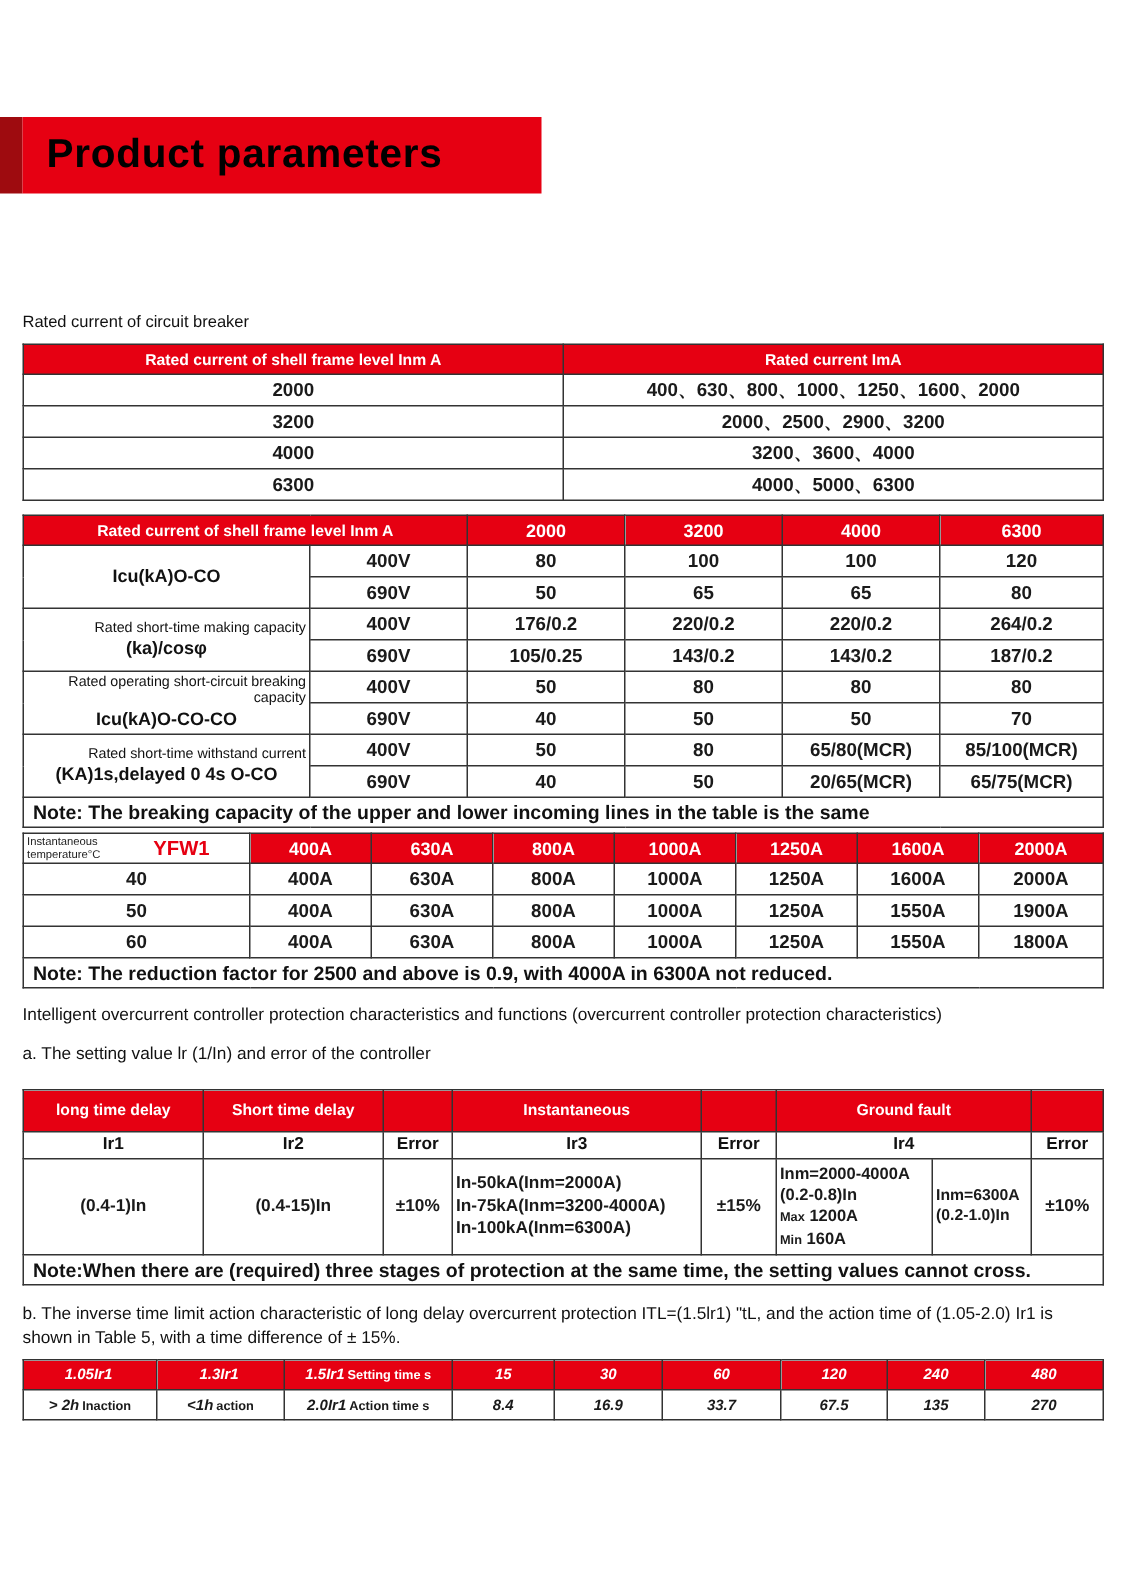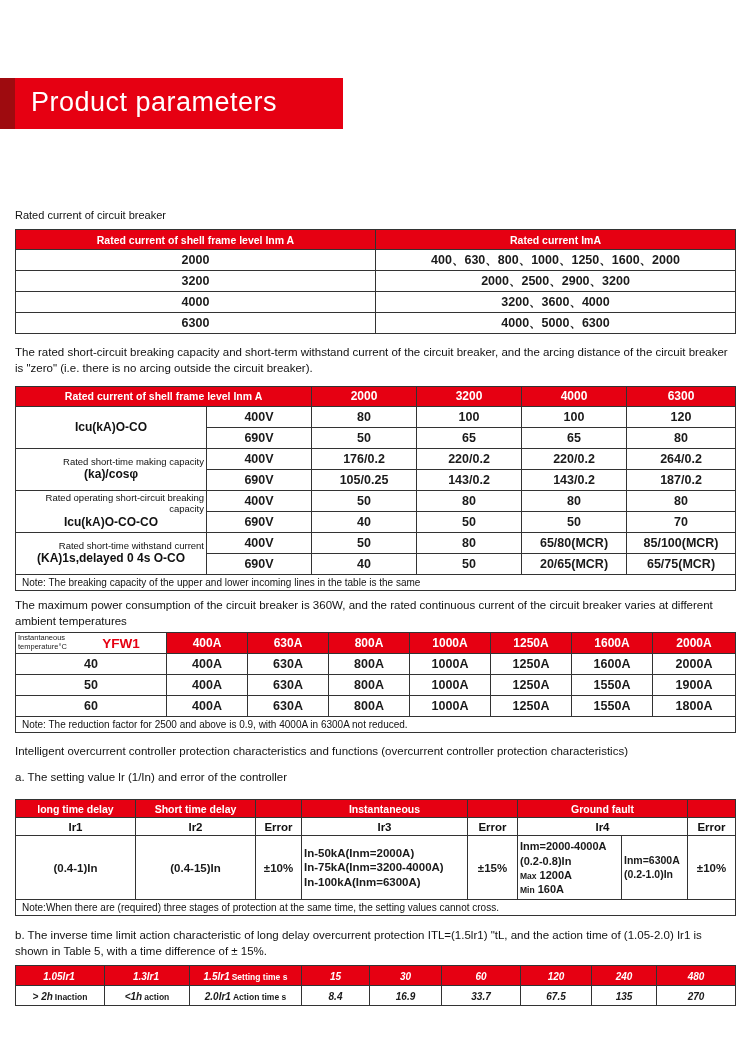--- a/index.html
+++ b/index.html
@@ -3,52 +3,52 @@
 <meta charset="utf-8">
 <style>
   :root { --red:#e60012; --red-dark:#9e0b0f; }
   * { box-sizing:border-box; }
   html,body { margin:0; padding:0; }
   body { width:750px; height:1062px; background:#fff; color:#111;
          font-family:"Liberation Sans", sans-serif; overflow:hidden; }
 
   .banner { display:flex; margin-top:78px; width:-moz-fit-content; width:fit-content; }
   .banner-edge { width:15px; background:var(--red-dark); }
-  .banner-title { margin:0; background:var(--red); color:#ffffff; font-size:27px;
-                  font-weight:normal; padding:9px 66px 11px 16px; letter-spacing:.5px; }
+  .banner-title { margin:0; background:var(--red); color:#000000; font-size:27px;
+                  font-weight:bold; padding:9px 66px 11px 16px; letter-spacing:.5px; }
 
   .content { width:720px; margin:0 auto; }
   .caption { margin-top:80px; font-size:11px; }
 
   table.tbl { border-collapse:collapse; table-layout:fixed; width:720px; }
   .tbl td { border:1px solid #333; text-align:center; vertical-align:middle;
             padding:1px 2px; overflow:hidden; }
   .hdr { background:var(--red); color:#fff; font-weight:bold; font-size:10.5px; height:20px; }
   .hdr-big { font-size:12px; }
   .val { font-weight:bold; font-size:12.5px; color:#1a1a1a; height:21px; }
-  .note-row td { font-size:10px; font-weight:normal; text-align:left;
+  .note-row td { font-size:13px; font-weight:bold; text-align:left;
                  padding:2px 6px; height:14px; }
 
   .t1 { margin-top:8px; }
   .para { margin:11px 0 0 0; font-size:11.5px; line-height:1.38; }
   .t2 { margin-top:9px; }
   .t2 .val { height:21px; }
   .lbl { padding:1px 4px; }
   .lbl-small { font-size:9.5px; line-height:1.15;text-align:right; }
   .lbl-bold { font-weight:bold; font-size:12px; line-height:1.2; }
   .p2 { margin-top:7px; }
   .t3 { margin-top:3px; }
   .corner { padding:0 2px; }
   .corner-wrap { display:flex; align-items:center; }
   .env { font-size:7.5px; text-align:left; line-height:1.15; width:60px; color:#222; }
   .brand { color:var(--red); font-weight:bold; font-size:13.5px; flex:1; }
   .p3 { }
   .p4 { margin-top:10px; }
   .t4 { margin-top:14px; }
-  .t4 .hdr { height:18px; }
+  .t4 .hdr { height:28px; }
   .subhdr { font-weight:bold; font-size:11.5px; height:18px; }
   .t4 .data-row td { height:64px; font-size:11.5px; }
   .left { text-align:left; padding-left:6px; }
   .cell-lines div { line-height:1.3; text-align:left; }
   .cell-ir4a div { font-size:11px; }
   .cell-ir4b div { font-size:10.5px; }
   .tiny { font-size:8.5px; }
   .p5 { margin-top:12px; }
   .p6 { margin-top:3px; color:var(--red); font-size:10.5px; }
   .t5 { margin-top:5px; }
@@ -90,21 +90,20 @@
         <td class="val">4000</td>
         <td class="val">3200、3600、4000</td>
       </tr>
       <tr>
         <td class="val">6300</td>
         <td class="val">4000、5000、6300</td>
       </tr>
     </tbody>
   </table>
 
-  <p class="para">The rated short-circuit breaking capacity and short-term withstand current of the circuit breaker, and the arcing distance of the circuit breaker is "zero" (i.e. there is no arcing outside the circuit breaker).</p>
 
   <table class="tbl t2">
     <colgroup>
       <col style="width:191px">
         <col style="width:105px">
         <col style="width:105px">
       <col style="width:105px">
         <col style="width:105px">
         <col style="width:109px">
     </colgroup>
@@ -187,21 +186,20 @@
         <td class="val">50</td>
         <td class="val">20/65(MCR)</td>
         <td class="val">65/75(MCR)</td>
       </tr>
       <tr class="note-row">
         <td colspan="6">Note: The breaking capacity of the upper and lower incoming lines in the table is the same</td>
       </tr>
     </tbody>
   </table>
 
-  <p class="para p2">The maximum power consumption of the circuit breaker is 360W, and the rated continuous current of the circuit breaker varies at different ambient temperatures</p>
 
   <table class="tbl t3">
     <colgroup>
       <col style="width:151px">
         <col style="width:81px">
         <col style="width:81px">
         <col style="width:81px">
       <col style="width:81px">
         <col style="width:81px">
         <col style="width:81px">

